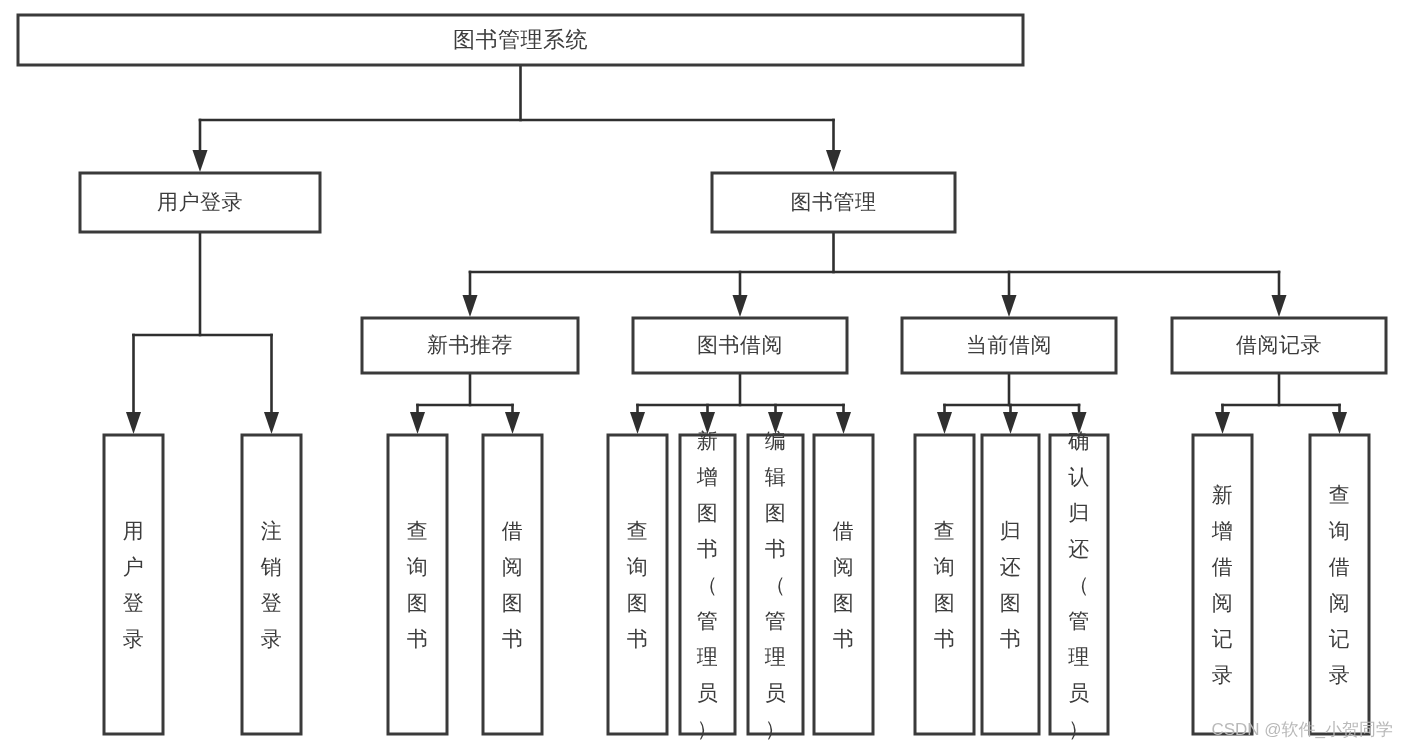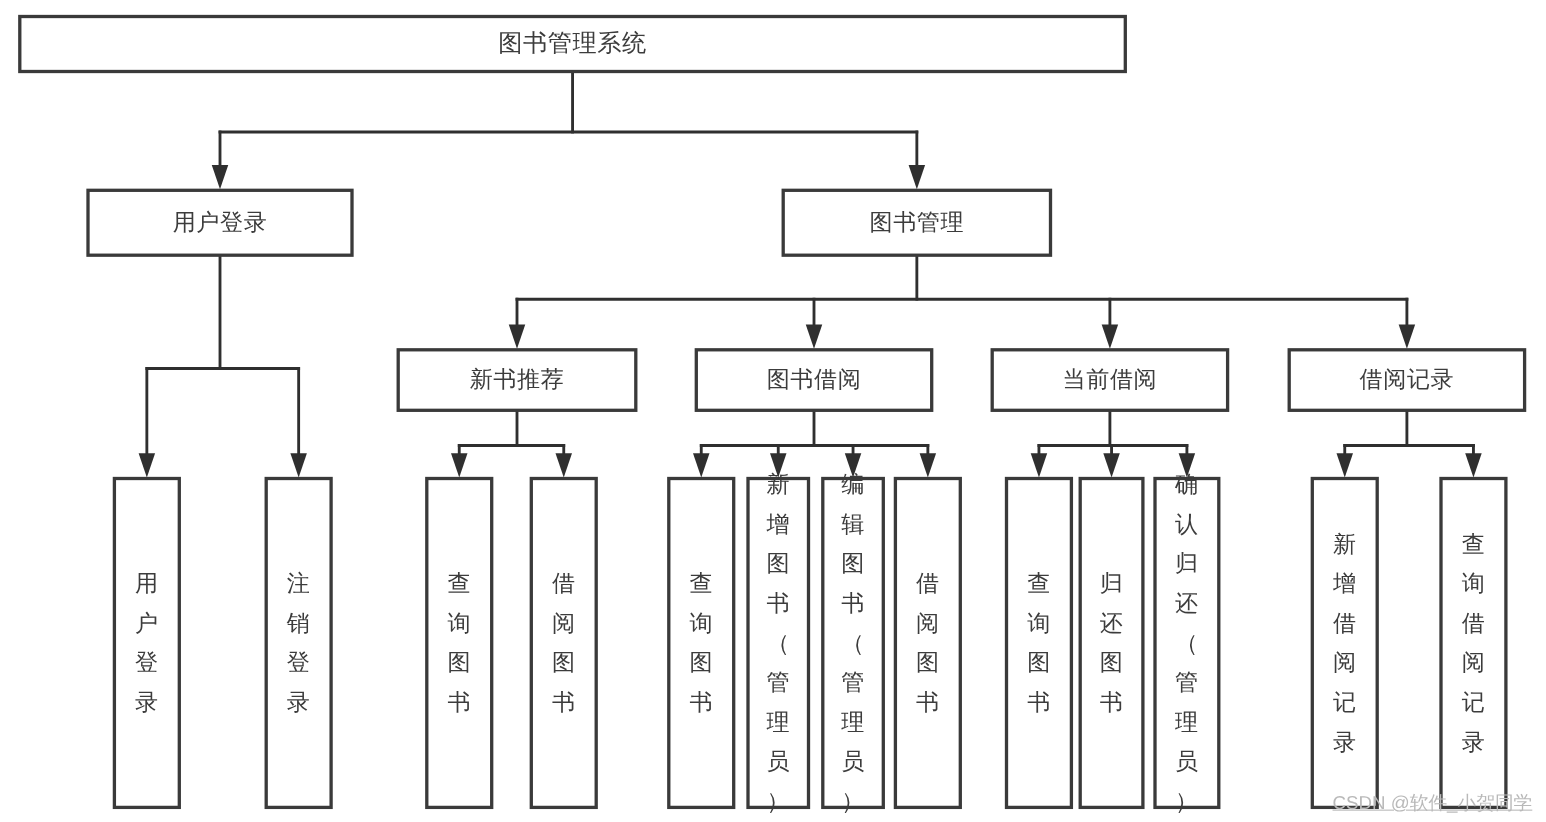--- a/index.html
+++ b/index.html
@@ -46,21 +46,20 @@
 
   .watermark{
     position:absolute;
     right:12px;
     bottom:6px;
     font-family:"Liberation Sans","DejaVu Sans",sans-serif;
     font-size:17px;
     color:#b9b9b9;
     white-space:nowrap;
     user-select:none;
-    text-decoration:underline;
   }
 </style>
 </head>
 <body>
 
 <div id="diagram-root">
   <svg id="tree-svg" viewBox="0 0 1405 747" preserveAspectRatio="xMidYMid meet" xmlns="http://www.w3.org/2000/svg">
     <g id="connector-layer">
         <path d="M 520.5 65 L 520.5 120" class="connector"></path>
         <path d="M 200 120 L 833.5 120" class="connector"></path>

